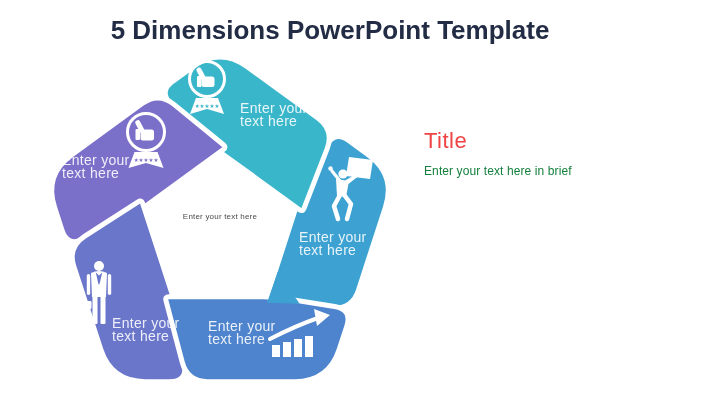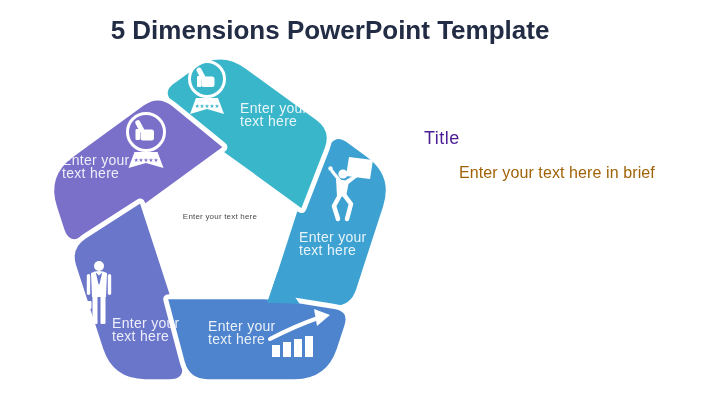--- a/index.html
+++ b/index.html
@@ -16,24 +16,24 @@
   .blade{stroke:#ffffff;stroke-width:5;stroke-linejoin:round;}
   .seg-label{
     position:absolute;color:rgba(255,255,255,0.88);font-size:14px;line-height:13px;
     letter-spacing:0.3px;white-space:pre-line;
   }
   .center-label{
     position:absolute;left:150px;top:212px;width:140px;text-align:center;
     font-size:8px;color:#4a4a4a;letter-spacing:0.2px;
   }
   .panel-title{
-    position:absolute;left:424px;top:128px;font-size:18px;color:#4c1d95;letter-spacing:0.5px;
+    position:absolute;left:424px;top:128px;font-size:22px;color:#ef4444;letter-spacing:0.5px;
   }
   .panel-brief{
-    position:absolute;left:424px;top:164px;font-size:16px;color:#a16207;letter-spacing:0.1px;margin-left:35px;
+    position:absolute;left:424px;top:164px;font-size:12px;color:#15803d;letter-spacing:0.1px;
   }
   .star-row{font-family:"DejaVu Sans",sans-serif;}
 </style>
 </head>
 <body>
 
 <div class="slide">
 
   <div class="main-title">5 Dimensions PowerPoint Template</div>
 

